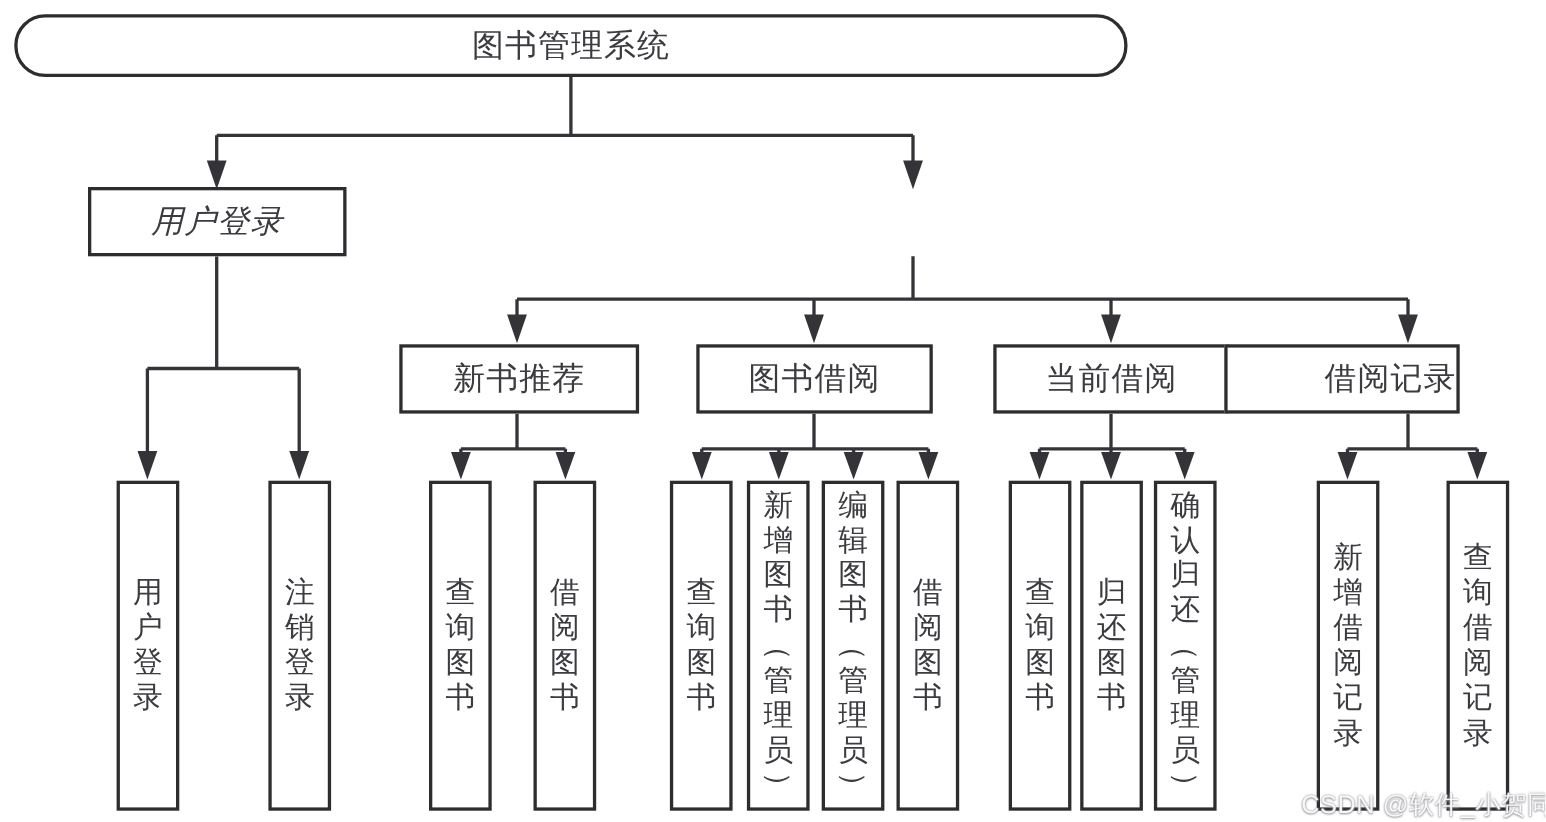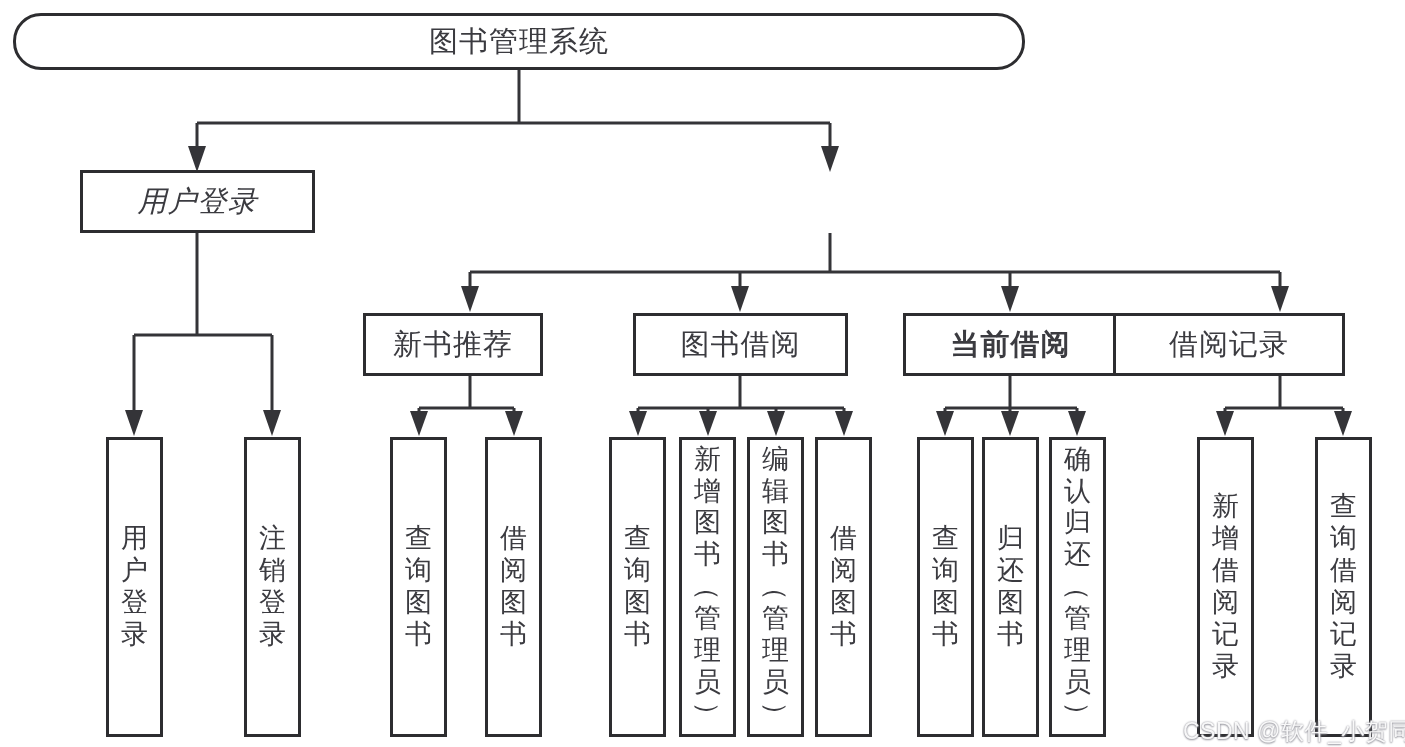--- a/index.html
+++ b/index.html
@@ -106,30 +106,30 @@
   </svg>
 
   <div class="box root-box">
     <span class="hlabel">图书管理系统</span>
   </div>
 
   <div class="box lvl2" style="left:80px; width:235px;">
     <span class="hlabel">用户登录</span>
   </div>
 
-  <div class="box lvl3" style="left:363px; width:180px;align-items:center;">
+  <div class="box lvl3" style="left:363px; width:218px;align-items:center;">
     <span class="hlabel">新书推荐</span>
   </div>
   <div class="box lvl3" style="left:633px; width:215px;">
     <span class="hlabel">图书借阅</span>
   </div>
-  <div class="box lvl3" style="left:903px; width:215px;font-weight:bold;">
+  <div class="box lvl3" style="left:903px; width:215px;">
     <span class="hlabel">当前借阅</span>
   </div>
-  <div class="box lvl3" style="left:1113px; width:232px;">
+  <div class="box lvl3" style="left:1113px; width:214px;justify-content:flex-end;">
     <span class="hlabel">借阅记录</span>
   </div>
 
   <div class="box leaf" style="left:106px;">
       <span>用</span>
       <span>户</span>
       <span>登</span>
       <span>录</span>
     </div>
   <div class="box leaf" style="left:244px;">

